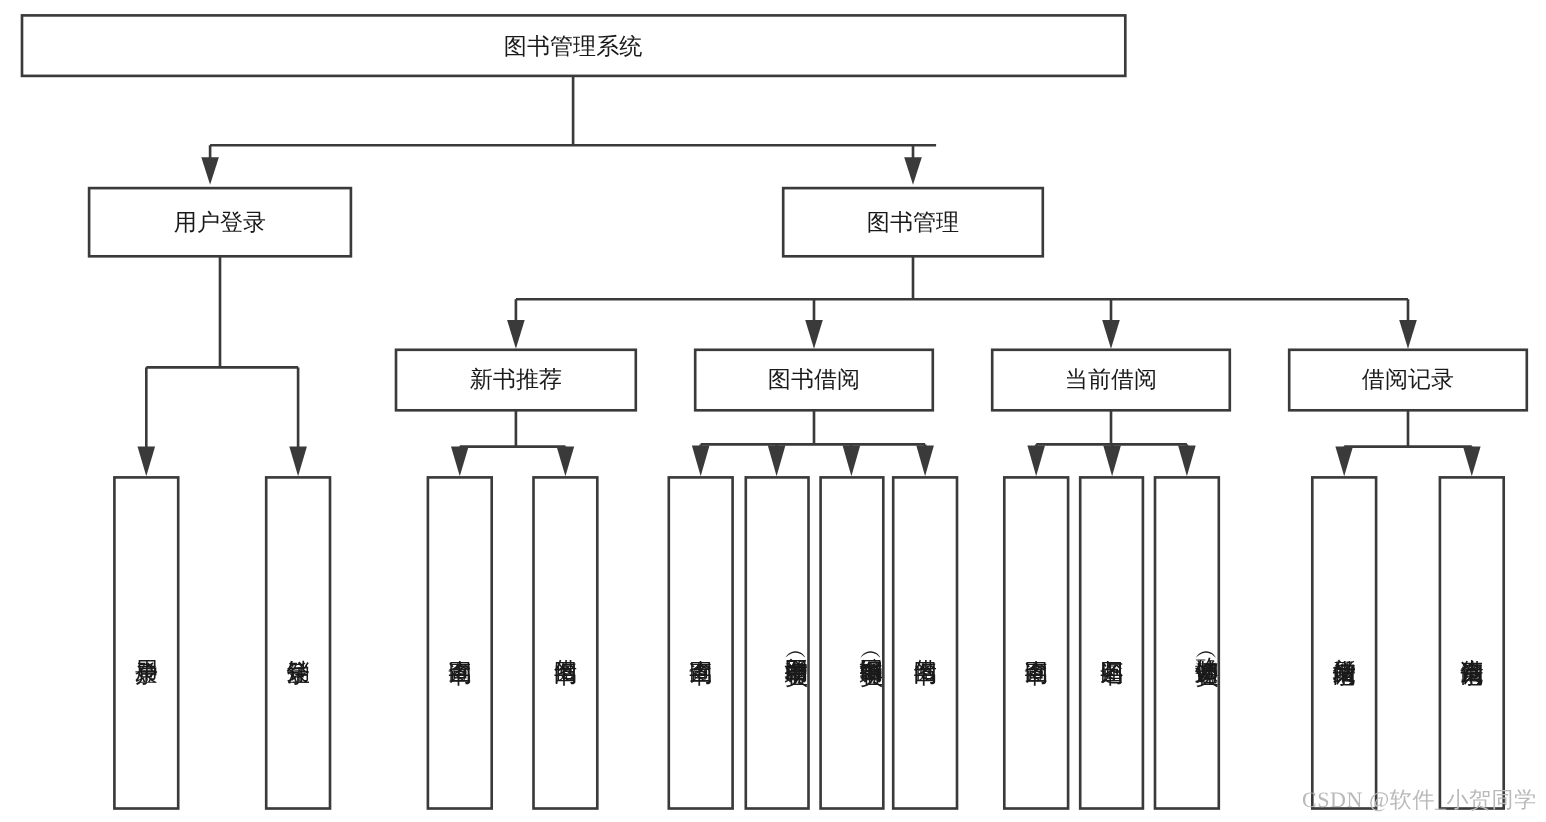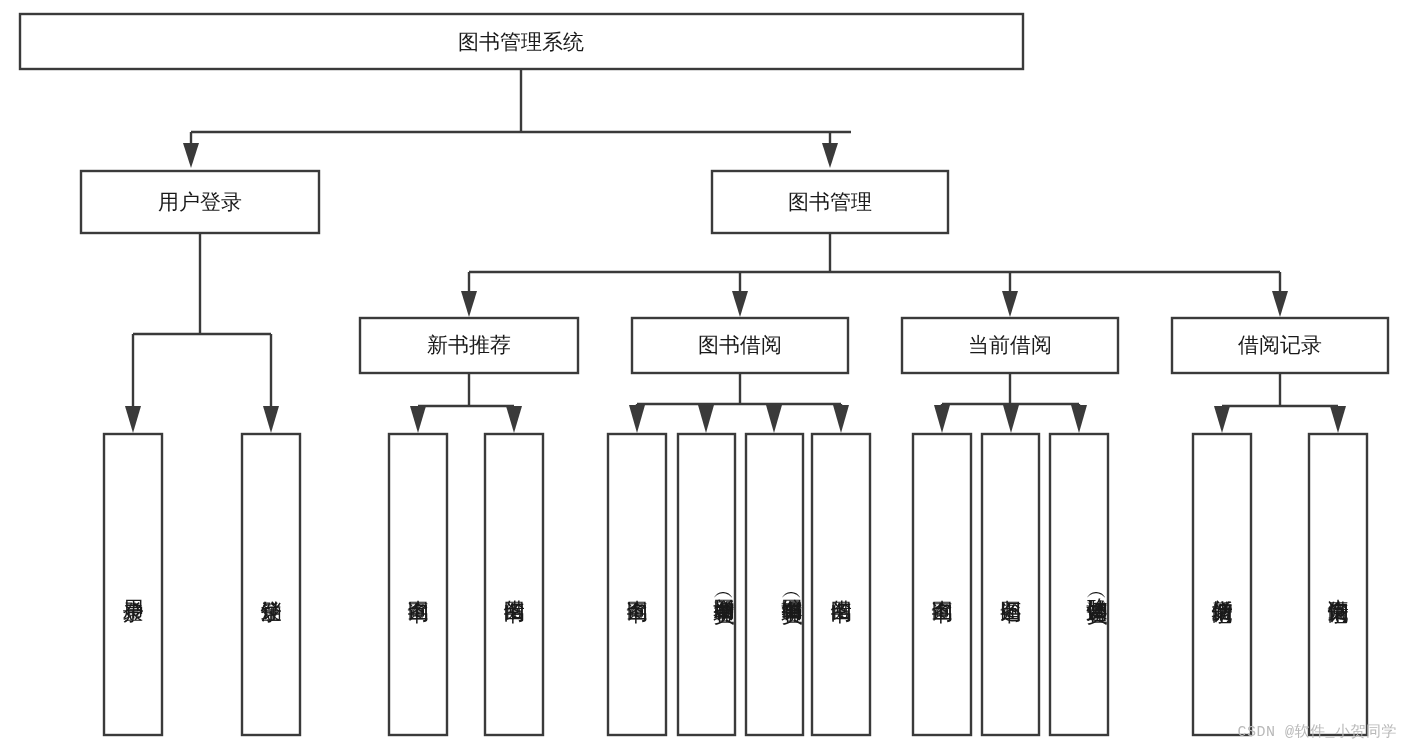--- a/index.html
+++ b/index.html
@@ -61,22 +61,22 @@
     display: flex;
     align-items: center;
     justify-content: center;
     white-space: nowrap;
     pointer-events: none;
   }
   .watermark {
     position: absolute;
     right: 8px;
     bottom: 6px;
-    font-family: Liberation Mono, monospace;
-    font-size: 15px;
+    font-family: Liberation Serif, serif;
+    font-size: 20px;
     color: #b9b9b9;
     letter-spacing: 0.5px;
     white-space: nowrap;
     text-align: right;
   }
 </style>
 </head>
 <body>
 
 <div id="diagram-root">

